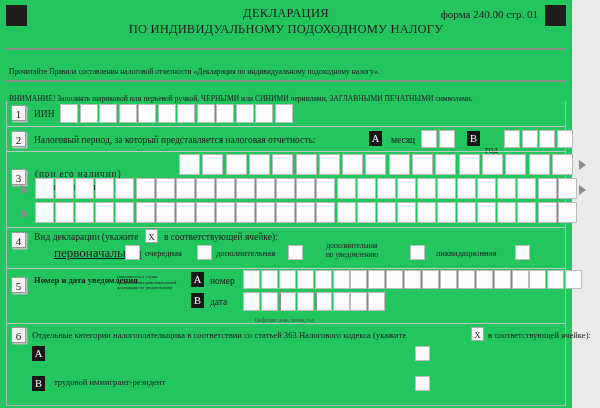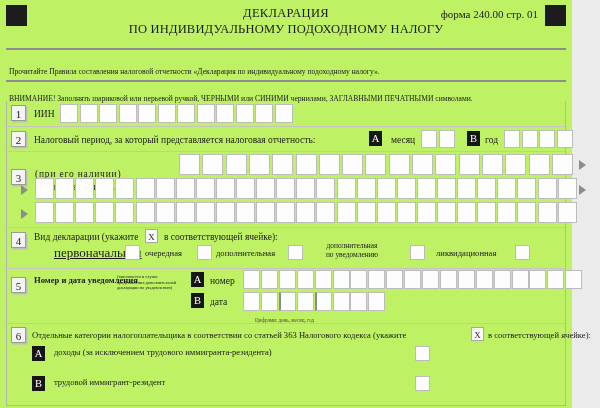--- a/index.html
+++ b/index.html
@@ -11,21 +11,21 @@
     height: 408px;
     background: #ebebeb;
     font-family: "Liberation Serif", serif;
     color: #1a1a1a;
     overflow: hidden;
   }
   .page {
     position: relative;
     width: 572px;
     height: 408px;
-    background: #bef264;
+    background: #22c55e;
     box-sizing: border-box;
   }
 
   
   .corner-mark {
     position: absolute;
     width: 21px;
     height: 21px;
     background: #1c1c1c;
     top: 5px;
@@ -246,21 +246,21 @@
       <div class="lbl" style="left:27px;top:7px;">Налоговый период, за который представляется налоговая отчетность:</div>
 
       <div class="letter" style="left:362px;top:4px;">А</div>
       <div class="lbl" style="left:384px;top:7px;">месяц</div>
       <div id="month-cells">
           <div class="cell" style="left: 414px; top: 3px; width: 16px; height: 18px;"></div>
           <div class="cell" style="left: 431.5px; top: 3px; width: 16px; height: 18px;"></div>
         </div>
 
       <div class="letter" style="left:460px;top:4px;">В</div>
-      <div class="lbl" style="left:478px;top:7px;">год</div>
+      <div class="lbl" style="left:478px;top:17px;">год</div>
       <div id="year-cells">
           <div class="cell" style="left: 497px; top: 3px; width: 16px; height: 18px;"></div>
           <div class="cell" style="left: 514.5px; top: 3px; width: 16px; height: 18px;"></div>
           <div class="cell" style="left: 532px; top: 3px; width: 16px; height: 18px;"></div>
           <div class="cell" style="left: 549.5px; top: 3px; width: 16px; height: 18px;"></div>
         </div>
     </div>
     <div class="row-sep" style="top:50px;"></div>
 
     <div class="row" style="top:51px;height:75px;">
@@ -424,21 +424,20 @@
 
     <div class="row" style="top:223px;height:80px;">
       <div class="rownum" style="left:4px;top:3px;">6</div>
       <div class="lbl sm" style="left:25px;top:5px;">Отдельные категории налогоплательщика  в соответствии со статьей 363 Налогового кодекса (укажите</div>
       <div class="xbox" style="left:464px;top:3px;">X</div>
       <div class="lbl sm" style="left:481px;top:5px;">в соответствующей ячейке):</div>
 
       <div id="cat-options">
           <div class="letter" style="left: 25px; top: 22px;">А</div>
           <div class="lbl sm" style="left: 47px; top: 23px; line-height: 11px;">
-            <div>доходы (за исключением трудового иммигранта-резидента)</div>
           </div>
           <div class="chk" style="left: 408px; top: 22px;"></div>
           <div class="letter" style="left: 25px; top: 52px;">В</div>
           <div class="lbl sm" style="left: 47px; top: 53px; line-height: 11px;">
             <div>трудовой иммигрант-резидент</div>
           </div>
           <div class="chk" style="left: 408px; top: 52px;"></div>
         </div>
     </div>
 

